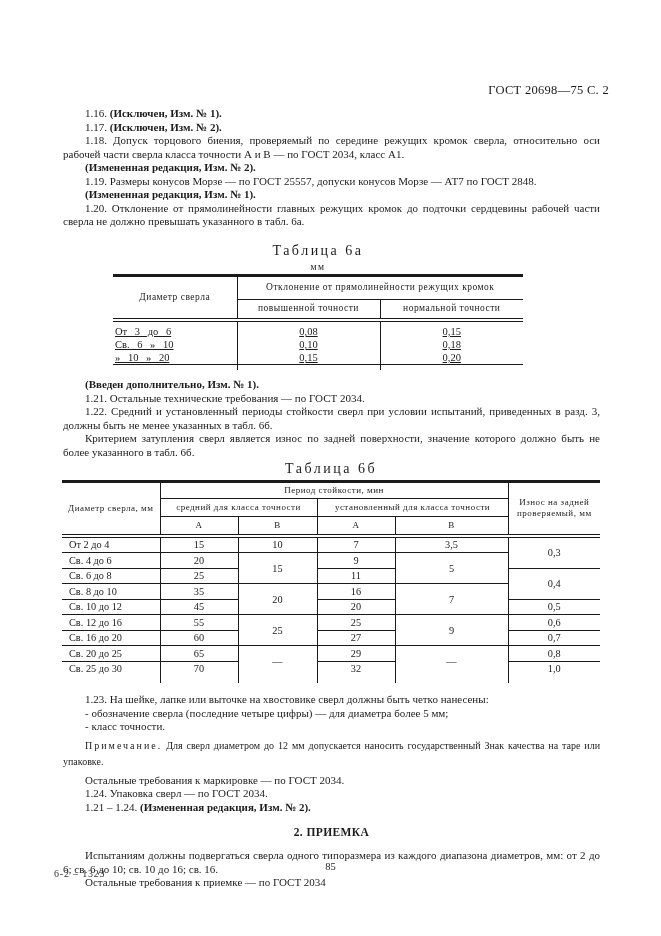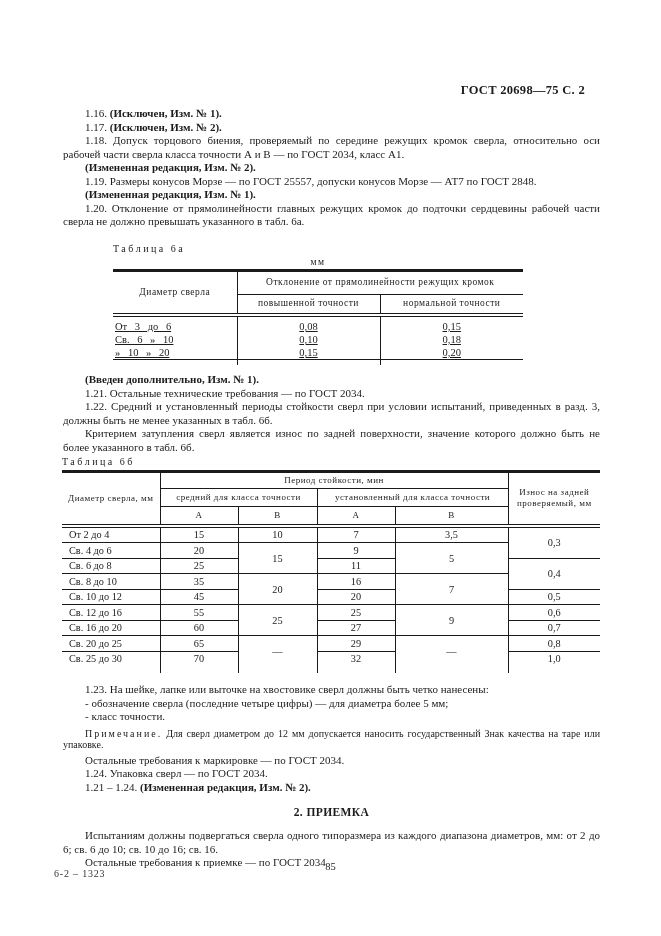--- a/index.html
+++ b/index.html
@@ -2,36 +2,36 @@
 <html><head>
 <meta charset="utf-8">
 <style>
   html,body { margin:0; padding:0; background:#888; }
   .page {
     position:relative; width:661px; height:936px; background:#ffffff;
     font-family:"Liberation Serif","DejaVu Serif",serif; color:#1c1c1c;
     overflow:hidden; margin:0 auto;
   }
   .gost-header {
-    position:absolute; top:83px; right:76px;
-    font-size:12.5px; font-weight:bold; letter-spacing:0.3px;
+    position:absolute; top:83px; right:52px;
+    font-size:12.5px; font-weight:normal; letter-spacing:0.3px;
   }
   .content { position:absolute; left:63px; top:107px; width:537px; }
   .para { margin:0; font-size:11px; line-height:13.5px; text-align:justify; }
   .ind  { text-indent:22px; }
   .bold { font-weight:bold; } .mt10 { margin-top:10px; }
   .mt4  { margin-top:4px; }
-  .note { font-size:10px; line-height:11px; }
+  .note { font-size:10px; line-height:16px; }
   .note-label { letter-spacing:2px; }
   .sec-title { margin:12px 0 11px 0; text-align:center; font-size:11.5px; font-weight:bold; letter-spacing:0.4px; }
 
   
   .twrap6a { margin:14px 0 8px 50px; width:410px; }
   .twrap6b { margin:2px 0 0 -1px; width:538px; }
-  .tcap { font-size:10px; letter-spacing:2.5px; text-align:left; margin-bottom:3px; white-space:nowrap; }
+  .tcap { font-size:14px; letter-spacing:2.5px; text-align:center; margin-bottom:3px; white-space:nowrap; }
   .tunit { font-size:9.5px; letter-spacing:1.5px; text-align:center; margin-bottom:2px; }
   table { border-collapse:collapse; table-layout:fixed; width:100%; }
   td, th { padding:0; font-weight:normal; vertical-align:middle; text-align:center; }
   .gt { border-top:3px solid #1a1a1a; }
   .hcell { font-size:9px; line-height:11px; letter-spacing:0.5px; padding:2px 3px; }
   .t6a .hcell { font-size:9.5px; }
   .vr { border-right:1px solid #1a1a1a; }
   .hb { border-bottom:1px solid #1a1a1a; }
   .dbl { border-bottom:4px double #1a1a1a; }
   .t6a .h1 { height:24px; }

